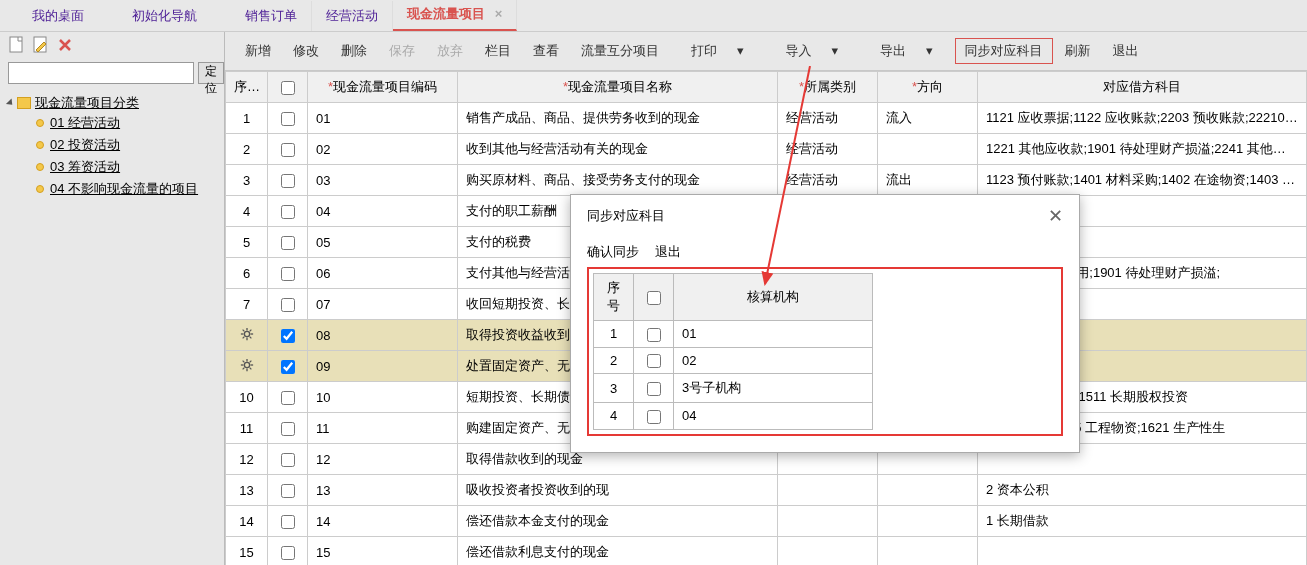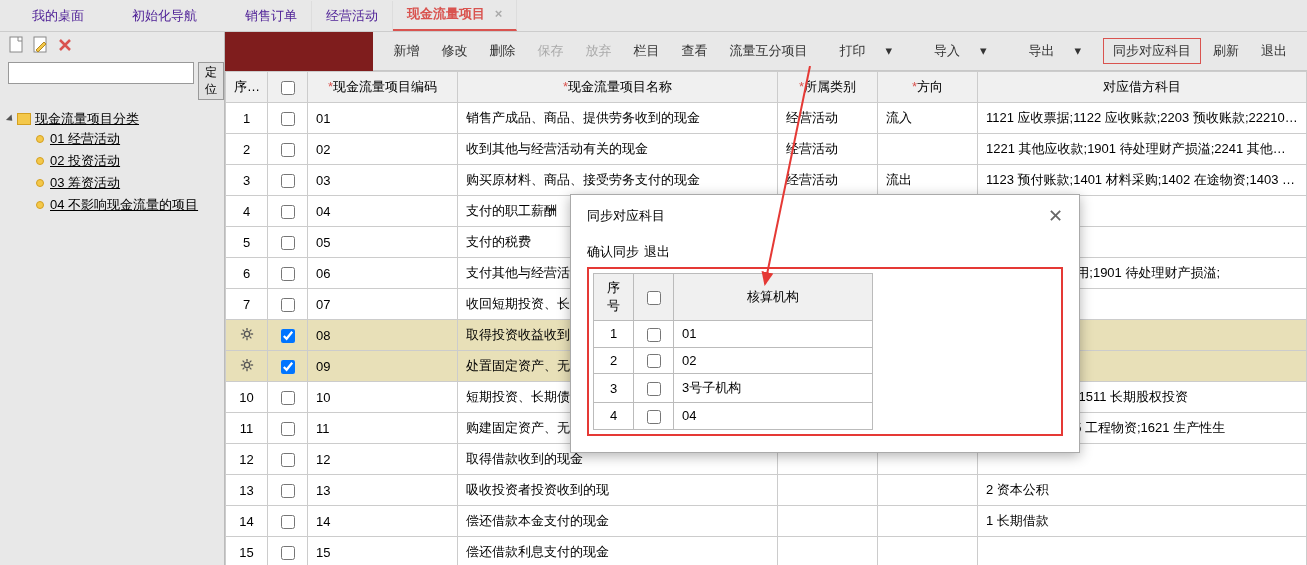--- a/index.html
+++ b/index.html
@@ -11,50 +11,50 @@
 .top-tab.active { color: #d9534f; border-bottom: 2px solid #d9534f; font-weight: bold; margin-top: 44px; }
 .top-tab .close { margin-left: 6px; color: #aaa; }
 
 .layout { display: flex; height: calc(100% - 32px); }
 
 .left { width: 225px; border-right: 1px solid #bbb; display: flex; flex-direction: column; }
 .left-icons { padding: 4px 8px; display: flex; gap: 6px; }
 .licon { width: 18px; height: 18px; display: inline-block; }
 .search-row { display: flex; padding: 4px 8px; gap: 4px; }
 .search-row input { flex: 1; border: 1px solid #999; height: 22px; background: #fff; padding: 0 4px; }
-.locate-btn { background: #e0e0e0; border: 1px solid #999; padding: 0 6px; height: 38px; font-size: 12px; }
+.locate-btn { background: #e0e0e0; border: 1px solid #999; padding: 0 6px; height: 22px; font-size: 12px; }
 
 .tree { padding: 6px 8px; text-decoration: underline; }
 .tree-root { display: flex; align-items: center; gap: 4px; }
 .tree-root .arrow { width: 0; height: 0; border-left: 5px solid #555; border-top: 4px solid transparent; border-bottom: 4px solid transparent; display: inline-block; transform: rotate(45deg); }
 .folder { width: 14px; height: 12px; background: #f4c84a; border: 1px solid #d4a020; display: inline-block; }
 .tree-children { padding-left: 28px; }
 .tree-item { display: flex; align-items: center; gap: 6px; padding: 2px 0; cursor: pointer; }
 .tree-item .dot { width: 8px; height: 8px; background: #f4c84a; border-radius: 50%; border: 1px solid #d4a020; }
 
-.main { flex: 1; background: #7f1d1d; display: flex; flex-direction: column; overflow:hidden;align-items:flex-end;}
+.main { flex: 1; background: #bef264; display: flex; flex-direction: column; overflow:hidden;}
 .toolbar { display: flex; padding: 6px 10px; gap: 2px; background: #e8e8e8; border-bottom: 1px solid #c8c8c8; }
 .toolbar span { padding: 4px 10px; color: #333; cursor: pointer; }
 .toolbar span.disabled { color: #aaa; }
 .toolbar span.highlight { border: 1px solid #d9534f; padding: 3px 9px; }
 
 .table-wrap { flex: 1; overflow:auto;}
 table.grid { border-collapse: collapse; width: 100%; table-layout: fixed; }
 table.grid th, table.grid td { border: 1px solid #ccc; padding: 6px 8px; background: #fff; white-space: nowrap; overflow: hidden; text-overflow: ellipsis; font-size: 13px;}
 table.grid th { background: #f0f0f0; text-align: center; font-weight: normal; }
 table.grid th .req { color: #d9534f; }
 table.grid td.center, table.grid th.center { text-align: center; }
 table.grid tr.selected td { background: #e8e0b8; }
 .gear { width: 14px; height: 14px; display: inline-block; }
 .cbox { width: 14px; height: 14px; display: inline-block; vertical-align: middle; }
 
 .dialog { position: absolute; left: 570px; top: 194px; width: 510px; background: #fff; border: 1px solid #aaa; box-shadow: 0 3px 12px rgba(0,0,0,0.3); z-index: 100; }
 .dialog-title { display: flex; justify-content: space-between; align-items: center; padding: 10px 16px; font-size: 16px; }
 .dialog-close { cursor: pointer; font-size: 18px; color: #666; }
-.dialog-toolbar { padding: 6px 16px; display: flex; gap: 5px; }
+.dialog-toolbar { padding: 6px 16px; display: flex; gap: 16px; }
 .dialog-toolbar span { cursor: pointer; }
 .dialog-body { padding: 0 16px 16px; }
 .redbox { border: 2px solid #e53935; padding: 4px; }
 table.dgrid { border-collapse: collapse; width: 280px; }
 table.dgrid th, table.dgrid td { border: 1px solid #bbb; padding: 5px 8px; background: #fff; font-size: 13px;}
 table.dgrid th { background: #f0f0f0; text-align: center; font-weight: normal; }
 table.dgrid td.center, table.dgrid th.center { text-align: center; }
 
 svg.arrow-line { position: absolute; left: 755px; top: 66px; width: 70px; height: 230px; z-index: 200; pointer-events: none; }
 </style>

